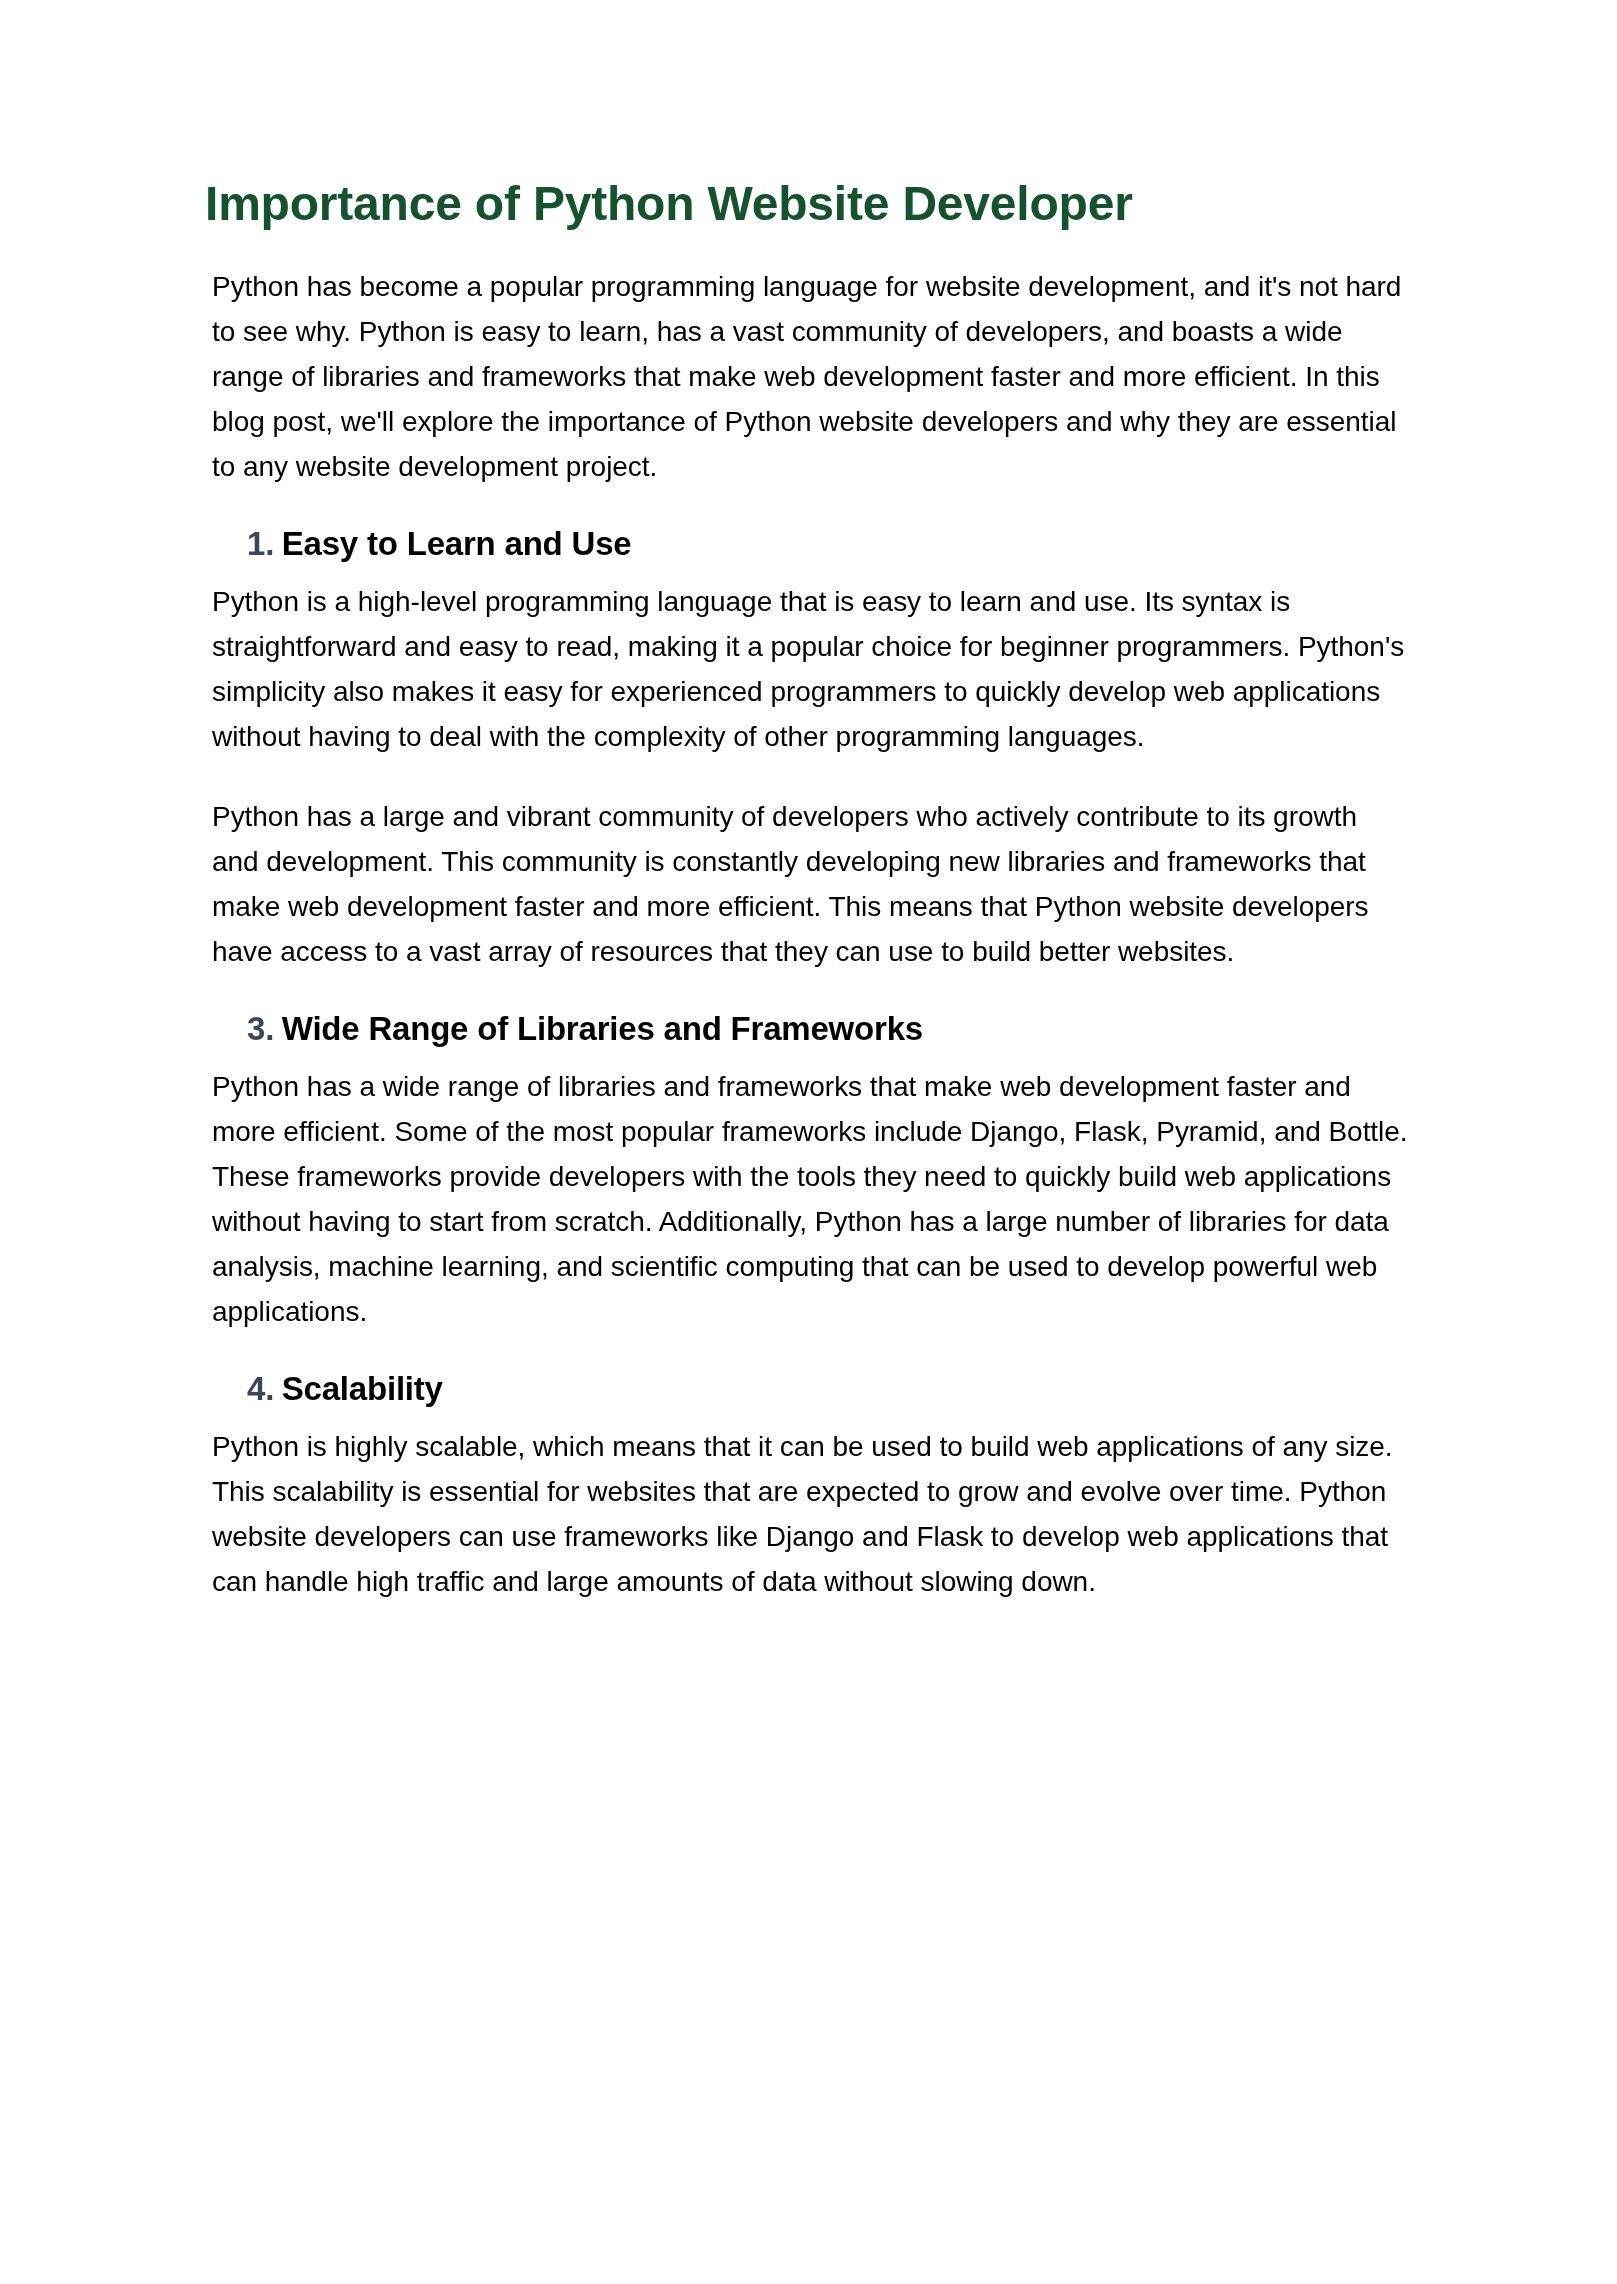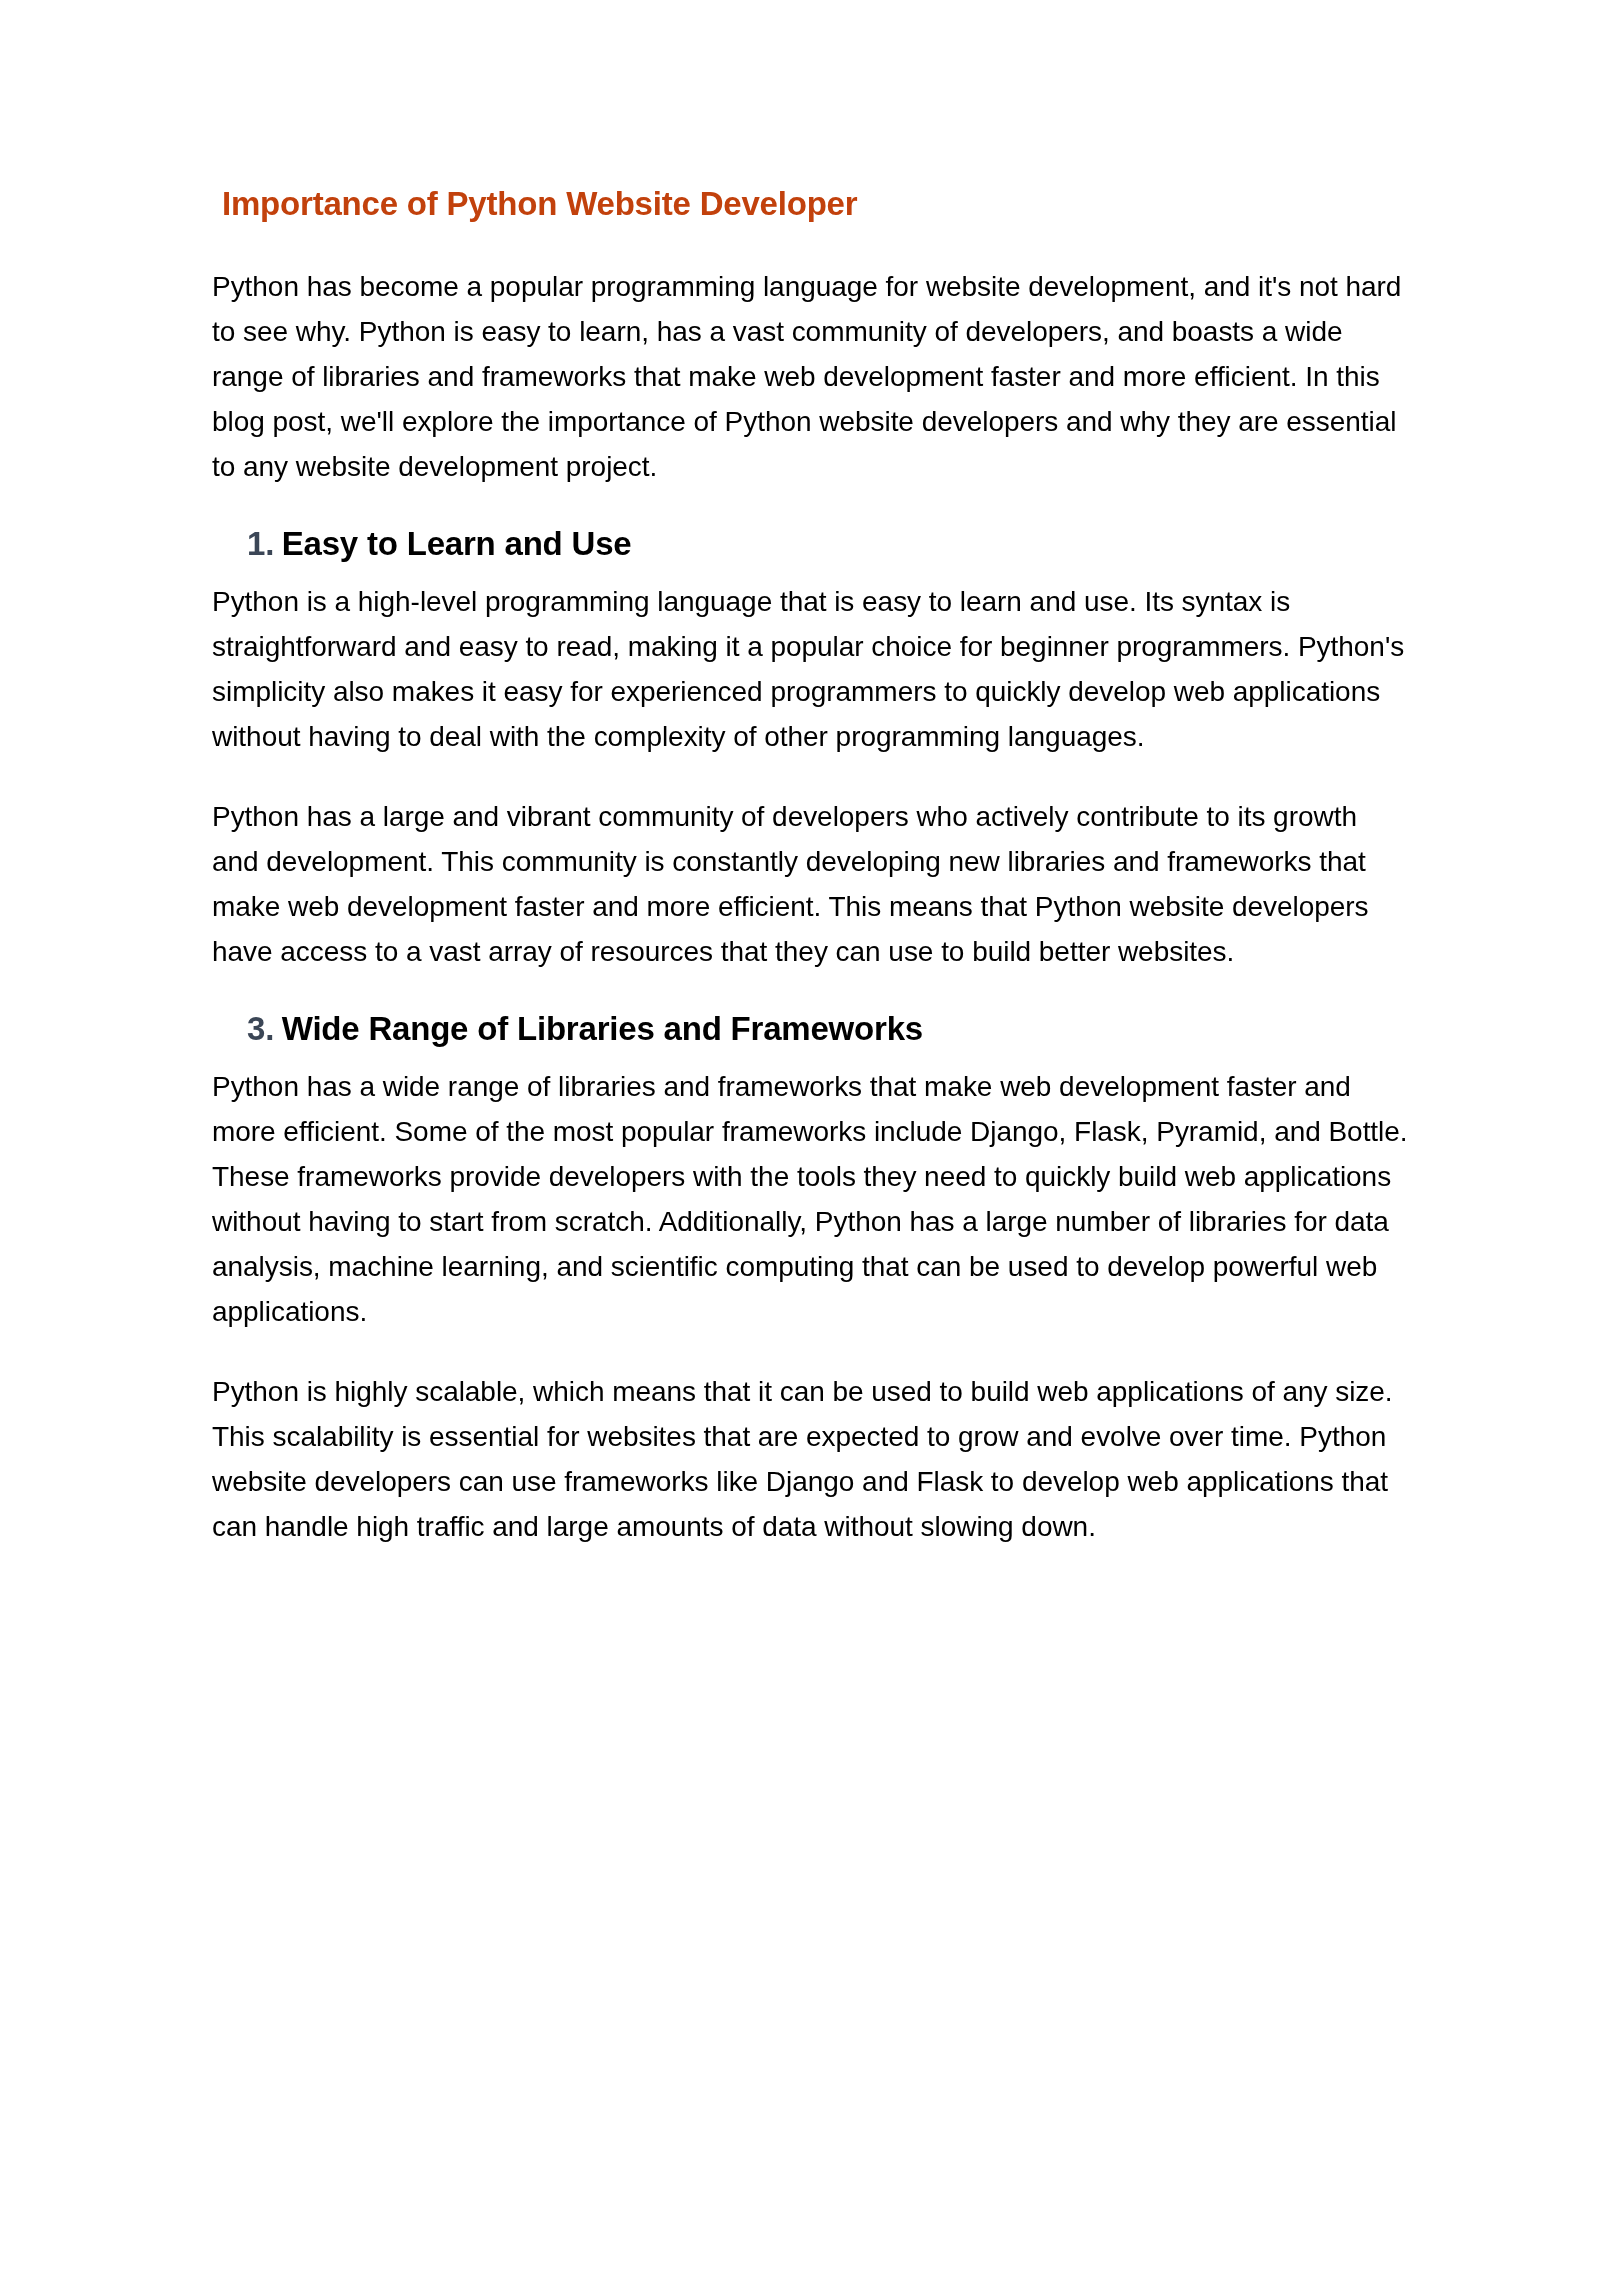--- a/index.html
+++ b/index.html
@@ -24,26 +24,26 @@
   }
 
   .content {
     position: absolute;
     left: 197px;
     top: 177px;
     width: 1226px;
   }
 
   .doc-title {
-    font-size: 33px;
+    font-size: 48px;
     line-height: 53px;
     font-weight: bold;
-    color: #c2410c;
+    color: #14532d;
     letter-spacing: -0.2px;
-    margin: 0 0 34px 25px;
+    margin: 0 0 34px 8px;
     white-space: nowrap;
   }
 
   .para {
     font-size: 28px;
     line-height: 45px;
     color: #000000;
     margin: 15px;
     text-align: left;
     letter-spacing: -0.04px;
@@ -95,19 +95,22 @@
     </div>
 
     <div class="section">
       <h2 class="section-heading">
         <span class="section-number">3.</span><span class="section-title">Wide Range of Libraries and Frameworks</span>
       </h2>
       <p class="para">Python has a wide range of libraries and frameworks that make web development faster and more efficient. Some of the most popular frameworks include Django, Flask, Pyramid, and Bottle. These frameworks provide developers with the tools they need to quickly build web applications without having to start from scratch. Additionally, Python has a large number of libraries for data analysis, machine learning, and scientific computing that can be used to develop powerful web applications.</p>
     </div>
 
     <div class="section">
+      <h2 class="section-heading">
+        <span class="section-number">4.</span><span class="section-title">Scalability</span>
+      </h2>
       <p class="para">Python is highly scalable, which means that it can be used to build web applications of any size. This scalability is essential for websites that are expected to grow and evolve over time. Python website developers can use frameworks like Django and Flask to develop web applications that can handle high traffic and large amounts of data without slowing down.</p>
     </div>
 
 
   </div>
 </div>
 
 
 </body></html>

